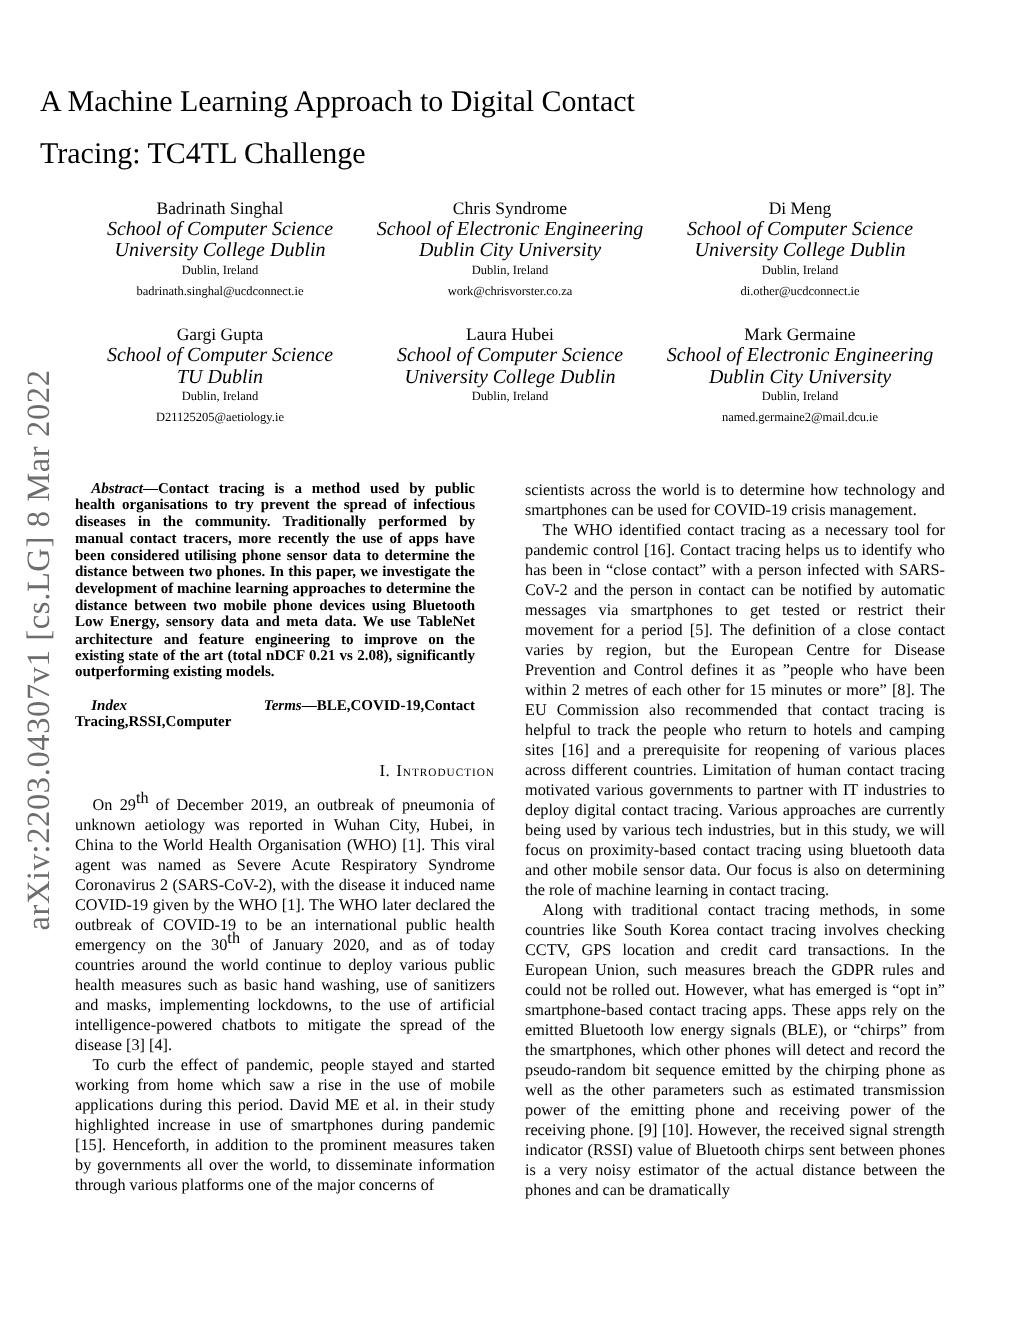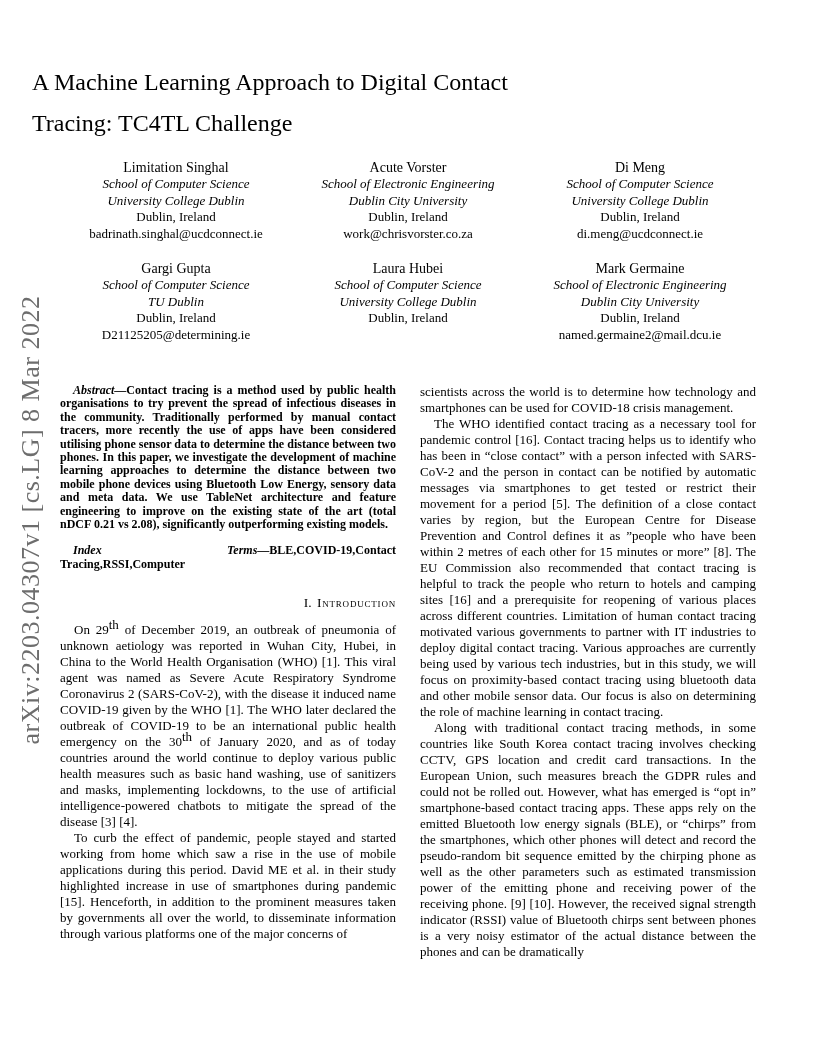--- a/index.html
+++ b/index.html
@@ -40,38 +40,38 @@
     top: 159px;
     left: 60px;
     width: 696px;
     display: grid;
     grid-template-columns: repeat(3, 1fr);
     row-gap: 18px;
     text-align: center;
   }
   .author-card { padding: 0 6px; }
   .author-name  { font-size: 14px; line-height: 17px; }
-  .author-affil { font-style: italic; font-size: 13px; line-height: 16.5px; }
-  .author-city  { font-size: 13px; line-height: 16.5px; }
-  .author-email { font-size: 13px; line-height: 16.5px; }
+  .author-affil { font-style: italic; font-size: 16px; line-height: 16.5px; }
+  .author-city  { font-size: 10px; line-height: 16.5px; }
+  .author-email { font-size: 10px; line-height: 16.5px; }
   .columns {
     position: absolute;
     top: 384px;
     left: 60px;
     width: 696px;
     display: flex;
     gap: 24px;
   }
   .col { width: 336px; }
   .abstract, .index-terms {
     font-weight: bold;
     font-size: 12px;
     line-height: 13.4px;
     text-align: justify;
-    margin: 0 0 13px 0;
+    margin: 0 16px 13px 0;
     text-indent: 13px;
   }
   .index-terms { margin-bottom: 24px; }
   .lead-label { font-style: italic; }
   .section-heading {
     font-size: 13.5px;
     font-weight: 400;
     text-align: right;
     margin: 0 0 11px 0;
     letter-spacing: 0.2px;
@@ -99,46 +99,46 @@
 
   <div class="arxiv-watermark">arXiv:2203.04307v1 [cs.LG] 8 Mar 2022</div>
 
   <h1 class="title">
     <span>A Machine Learning Approach to Digital Contact</span>
     <span>Tracing: TC4TL Challenge</span>
   </h1>
 
   <div class="authors">
     <div class="author-card">
-      <div class="author-name">Limitation Singhal</div>
+      <div class="author-name">Badrinath Singhal</div>
       <div class="author-affil">School of Computer Science</div>
       <div class="author-affil">University College Dublin</div>
       <div class="author-city">Dublin, Ireland</div>
       <div class="author-email">badrinath.singhal@ucdconnect.ie</div>
     </div>
     <div class="author-card">
-      <div class="author-name">Acute Vorster</div>
+      <div class="author-name">Chris Syndrome</div>
       <div class="author-affil">School of Electronic Engineering</div>
       <div class="author-affil">Dublin City University</div>
       <div class="author-city">Dublin, Ireland</div>
       <div class="author-email">work@chrisvorster.co.za</div>
     </div>
     <div class="author-card">
       <div class="author-name">Di Meng</div>
       <div class="author-affil">School of Computer Science</div>
       <div class="author-affil">University College Dublin</div>
       <div class="author-city">Dublin, Ireland</div>
-      <div class="author-email">di.meng@ucdconnect.ie</div>
+      <div class="author-email">di.other@ucdconnect.ie</div>
     </div>
     <div class="author-card">
       <div class="author-name">Gargi Gupta</div>
       <div class="author-affil">School of Computer Science</div>
       <div class="author-affil">TU Dublin</div>
       <div class="author-city">Dublin, Ireland</div>
-      <div class="author-email">D21125205@determining.ie</div>
+      <div class="author-email">D21125205@aetiology.ie</div>
     </div>
     <div class="author-card">
       <div class="author-name">Laura Hubei</div>
       <div class="author-affil">School of Computer Science</div>
       <div class="author-affil">University College Dublin</div>
       <div class="author-city">Dublin, Ireland</div>
     </div>
     <div class="author-card">
       <div class="author-name">Mark Germaine</div>
       <div class="author-affil">School of Electronic Engineering</div>
@@ -156,20 +156,20 @@
       <p class="index-terms"><span class="lead-label">Index Terms</span><span>—BLE,COVID-19,Contact Tracing,RSSI,Computer</span></p>
 
       <h2 class="section-heading"><span>I.</span><span class="sc">Introduction</span></h2>
 
       <p class="body-par indent"><span>On 29</span><sup>th</sup><span> of December 2019, an outbreak of pneumonia of unknown aetiology was reported in Wuhan City, Hubei, in China to the World Health Organisation (WHO) [1]. This viral agent was named as Severe Acute Respiratory Syndrome Coronavirus 2 (SARS-CoV-2), with the disease it induced name COVID-19 given by the WHO [1]. The WHO later declared the outbreak of COVID-19 to be an international public health emergency on the 30</span><sup>th</sup><span> of January 2020, and as of today countries around the world continue to deploy various public health measures such as basic hand washing, use of sanitizers and masks, implementing lockdowns, to the use of artificial intelligence-powered chatbots to mitigate the spread of the disease [3] [4].</span></p>
 
       <p class="body-par indent">To curb the effect of pandemic, people stayed and started working from home which saw a rise in the use of mobile applications during this period. David ME et al. in their study highlighted increase in use of smartphones during pandemic [15]. Henceforth, in addition to the prominent measures taken by governments all over the world, to disseminate information through various platforms one of the major concerns of</p>
     </div>
 
     <div class="col">
-      <p class="body-par">scientists across the world is to determine how technology and smartphones can be used for COVID-18 crisis management.</p>
+      <p class="body-par">scientists across the world is to determine how technology and smartphones can be used for COVID-19 crisis management.</p>
       <p class="body-par indent">The WHO identified contact tracing as a necessary tool for pandemic control [16]. Contact tracing helps us to identify who has been in “close contact” with a person infected with SARS-CoV-2 and the person in contact can be notified by automatic messages via smartphones to get tested or restrict their movement for a period [5]. The definition of a close contact varies by region, but the European Centre for Disease Prevention and Control defines it as ”people who have been within 2 metres of each other for 15 minutes or more” [8]. The EU Commission also recommended that contact tracing is helpful to track the people who return to hotels and camping sites [16] and a prerequisite for reopening of various places across different countries. Limitation of human contact tracing motivated various governments to partner with IT industries to deploy digital contact tracing. Various approaches are currently being used by various tech industries, but in this study, we will focus on proximity-based contact tracing using bluetooth data and other mobile sensor data. Our focus is also on determining the role of machine learning in contact tracing.</p>
       <p class="body-par indent">Along with traditional contact tracing methods, in some countries like South Korea contact tracing involves checking CCTV, GPS location and credit card transactions. In the European Union, such measures breach the GDPR rules and could not be rolled out. However, what has emerged is “opt in” smartphone-based contact tracing apps. These apps rely on the emitted Bluetooth low energy signals (BLE), or “chirps” from the smartphones, which other phones will detect and record the pseudo-random bit sequence emitted by the chirping phone as well as the other parameters such as estimated transmission power of the emitting phone and receiving power of the receiving phone. [9] [10]. However, the received signal strength indicator (RSSI) value of Bluetooth chirps sent between phones is a very noisy estimator of the actual distance between the phones and can be dramatically</p>
     </div>
 
   </div>
 
 </div>
 
 </body></html>

